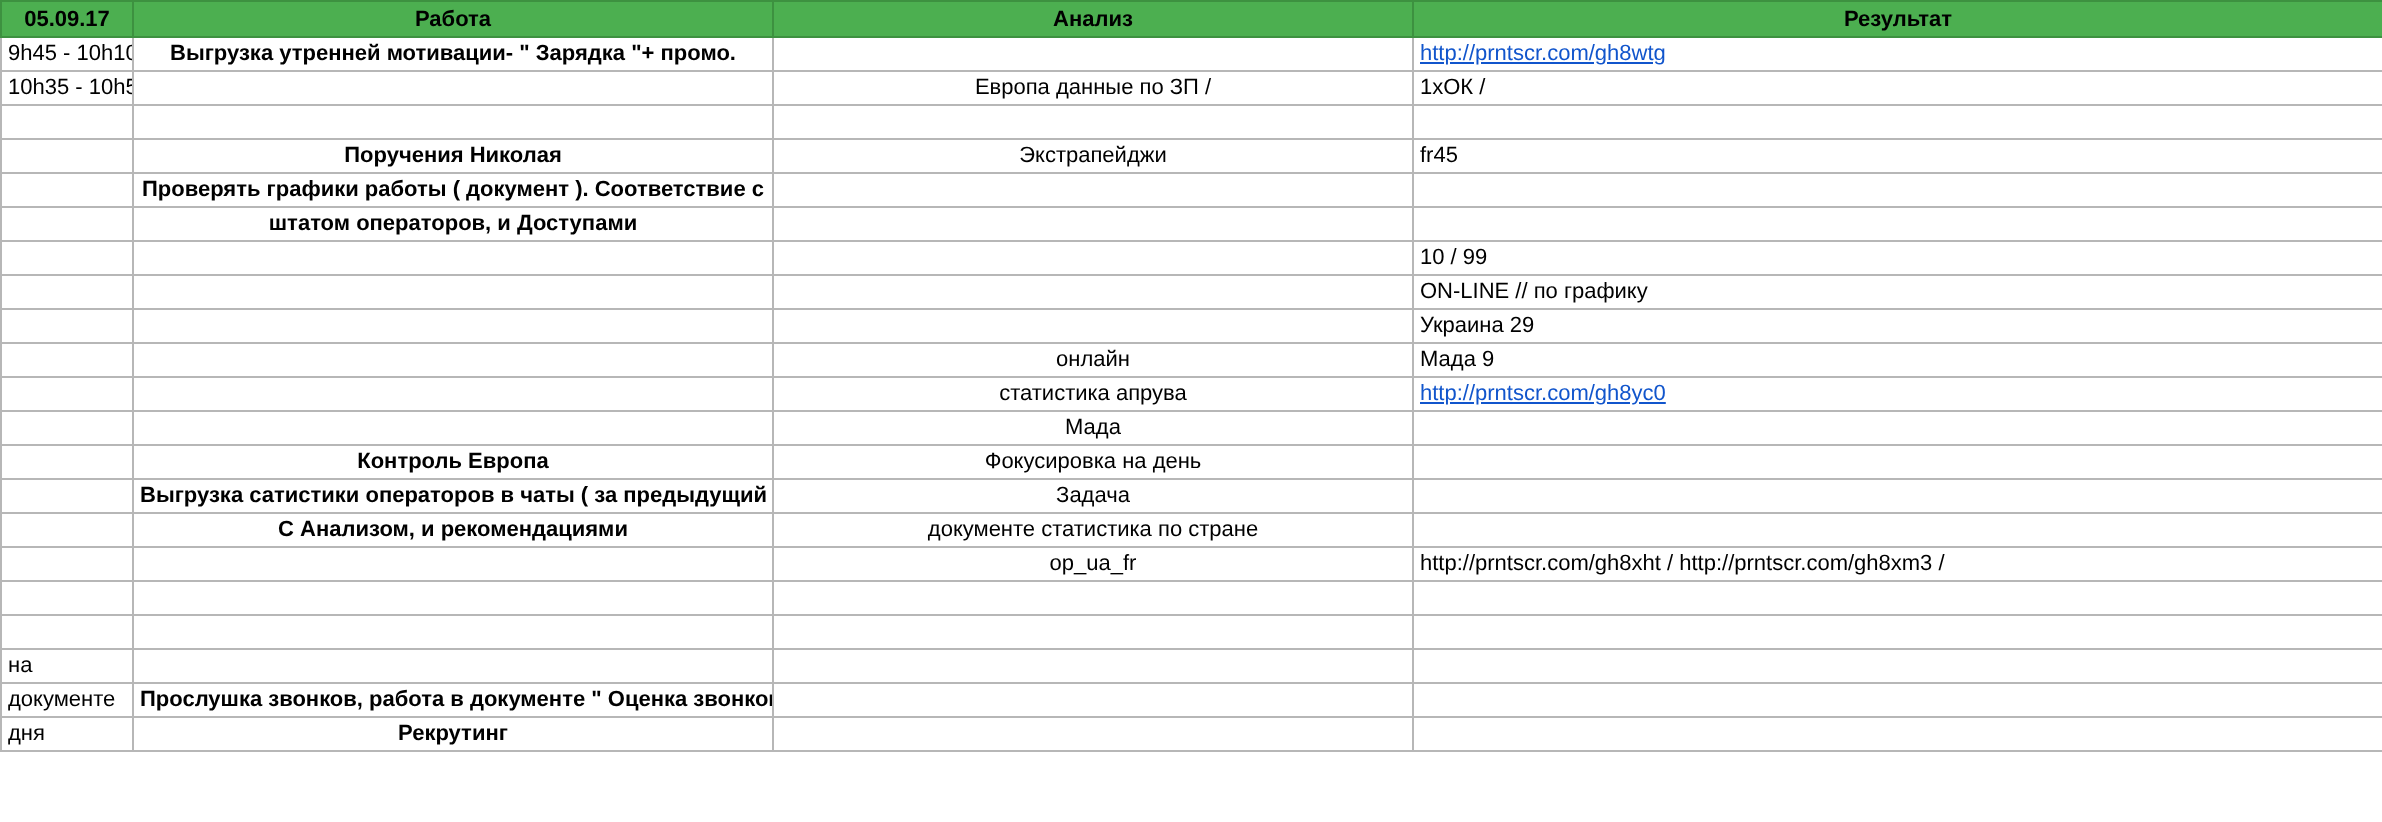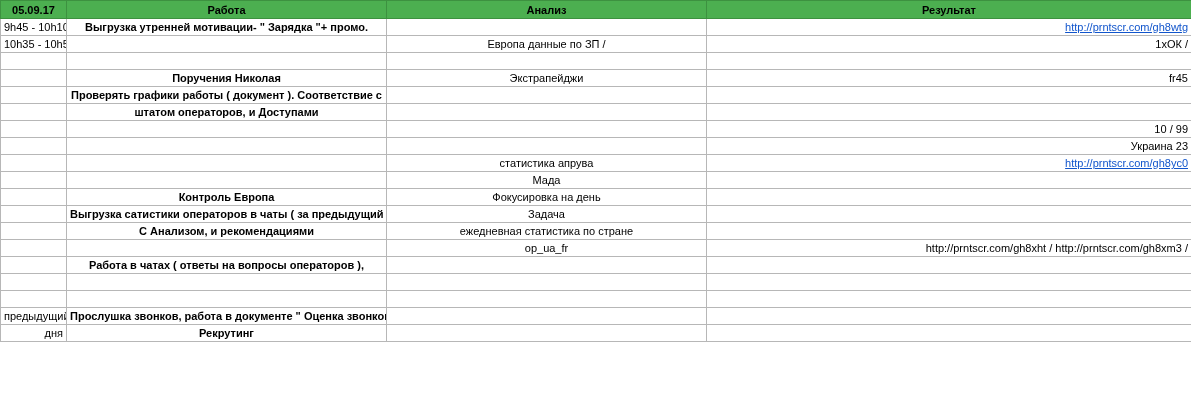--- a/index.html
+++ b/index.html
@@ -39,21 +39,21 @@
     background: #4caf50;
     border: 1px solid #3d9140;
     color: #000000;
     font-weight: bold;
     text-align: center;
     height: 18px;
     font-size: 11px;
     margin-top: 34px;
   }
   td.ctr { text-align: center; }
-  td.lft { text-align: right; }
+  td.lft { text-align: left; }
   td.bold { font-weight: bold; }
   a.cell-link {
     color: #1155cc;
     text-decoration: underline;
     font-size: 11px;
   }
   td.stats-row { font-size: 11px; margin-top: 42px; }
 </style>
 </head>
 <body>
@@ -114,21 +114,33 @@
         <tr>
           <td class="lft"></td>
           <td class="lft"></td>
           <td class="ctr"></td>
           <td class="lft stats-row">10 / 99</td>
         </tr>
         <tr>
           <td class="lft"></td>
           <td class="lft"></td>
           <td class="ctr"></td>
-          <td class="lft stats-row">Украина 23</td>
+          <td class="lft stats-row">ON-LINE // по графику</td>
+        </tr>
+        <tr>
+          <td class="lft"></td>
+          <td class="lft"></td>
+          <td class="ctr"></td>
+          <td class="lft stats-row">Украина 29</td>
+        </tr>
+        <tr>
+          <td class="lft"></td>
+          <td class="lft"></td>
+          <td class="ctr">онлайн</td>
+          <td class="lft stats-row">Мада 9</td>
         </tr>
         <tr>
           <td class="lft"></td>
           <td class="lft"></td>
           <td class="ctr">статистика апрува</td>
           <td class="lft stats-row"><a class="cell-link" href="#">http://prntscr.com/gh8yc0</a></td>
         </tr>
         <tr>
           <td class="lft"></td>
           <td class="lft"></td>
@@ -143,49 +155,49 @@
         </tr>
         <tr>
           <td class="lft"></td>
           <td class="ctr bold">Выгрузка сатистики операторов в чаты ( за предыдущий день ).</td>
           <td class="ctr">Задача</td>
           <td class="lft stats-row"></td>
         </tr>
         <tr>
           <td class="lft"></td>
           <td class="ctr bold">С Анализом, и рекомендациями</td>
-          <td class="ctr">ежедневная статистика по стране</td>
+          <td class="ctr">документе статистика по стране</td>
           <td class="lft stats-row"></td>
         </tr>
         <tr>
           <td class="lft"></td>
           <td class="lft"></td>
           <td class="ctr">op_ua_fr</td>
           <td class="lft stats-row">http://prntscr.com/gh8xht / http://prntscr.com/gh8xm3 /</td>
         </tr>
         <tr>
           <td class="lft"></td>
-          <td class="ctr bold">Работа в чатах ( ответы на вопросы операторов ),</td>
-          <td class="ctr"></td>
-          <td class="lft stats-row"></td>
-        </tr>
-        <tr>
-          <td class="lft"></td>
-          <td class="lft"></td>
-          <td class="ctr"></td>
-          <td class="lft stats-row"></td>
-        </tr>
-        <tr>
-          <td class="lft"></td>
-          <td class="lft"></td>
-          <td class="ctr"></td>
-          <td class="lft stats-row"></td>
-        </tr>
-        <tr>
-          <td class="lft">предыдущий</td>
+          <td class="lft"></td>
+          <td class="ctr"></td>
+          <td class="lft stats-row"></td>
+        </tr>
+        <tr>
+          <td class="lft"></td>
+          <td class="lft"></td>
+          <td class="ctr"></td>
+          <td class="lft stats-row"></td>
+        </tr>
+        <tr>
+          <td class="lft">на</td>
+          <td class="lft"></td>
+          <td class="ctr"></td>
+          <td class="lft stats-row"></td>
+        </tr>
+        <tr>
+          <td class="lft">документе</td>
           <td class="ctr bold">Прослушка звонков, работа в документе " Оценка звонков "</td>
           <td class="ctr"></td>
           <td class="lft stats-row"></td>
         </tr>
         <tr>
           <td class="lft">дня</td>
           <td class="ctr bold">Рекрутинг</td>
           <td class="ctr"></td>
           <td class="lft stats-row"></td>
         </tr>

